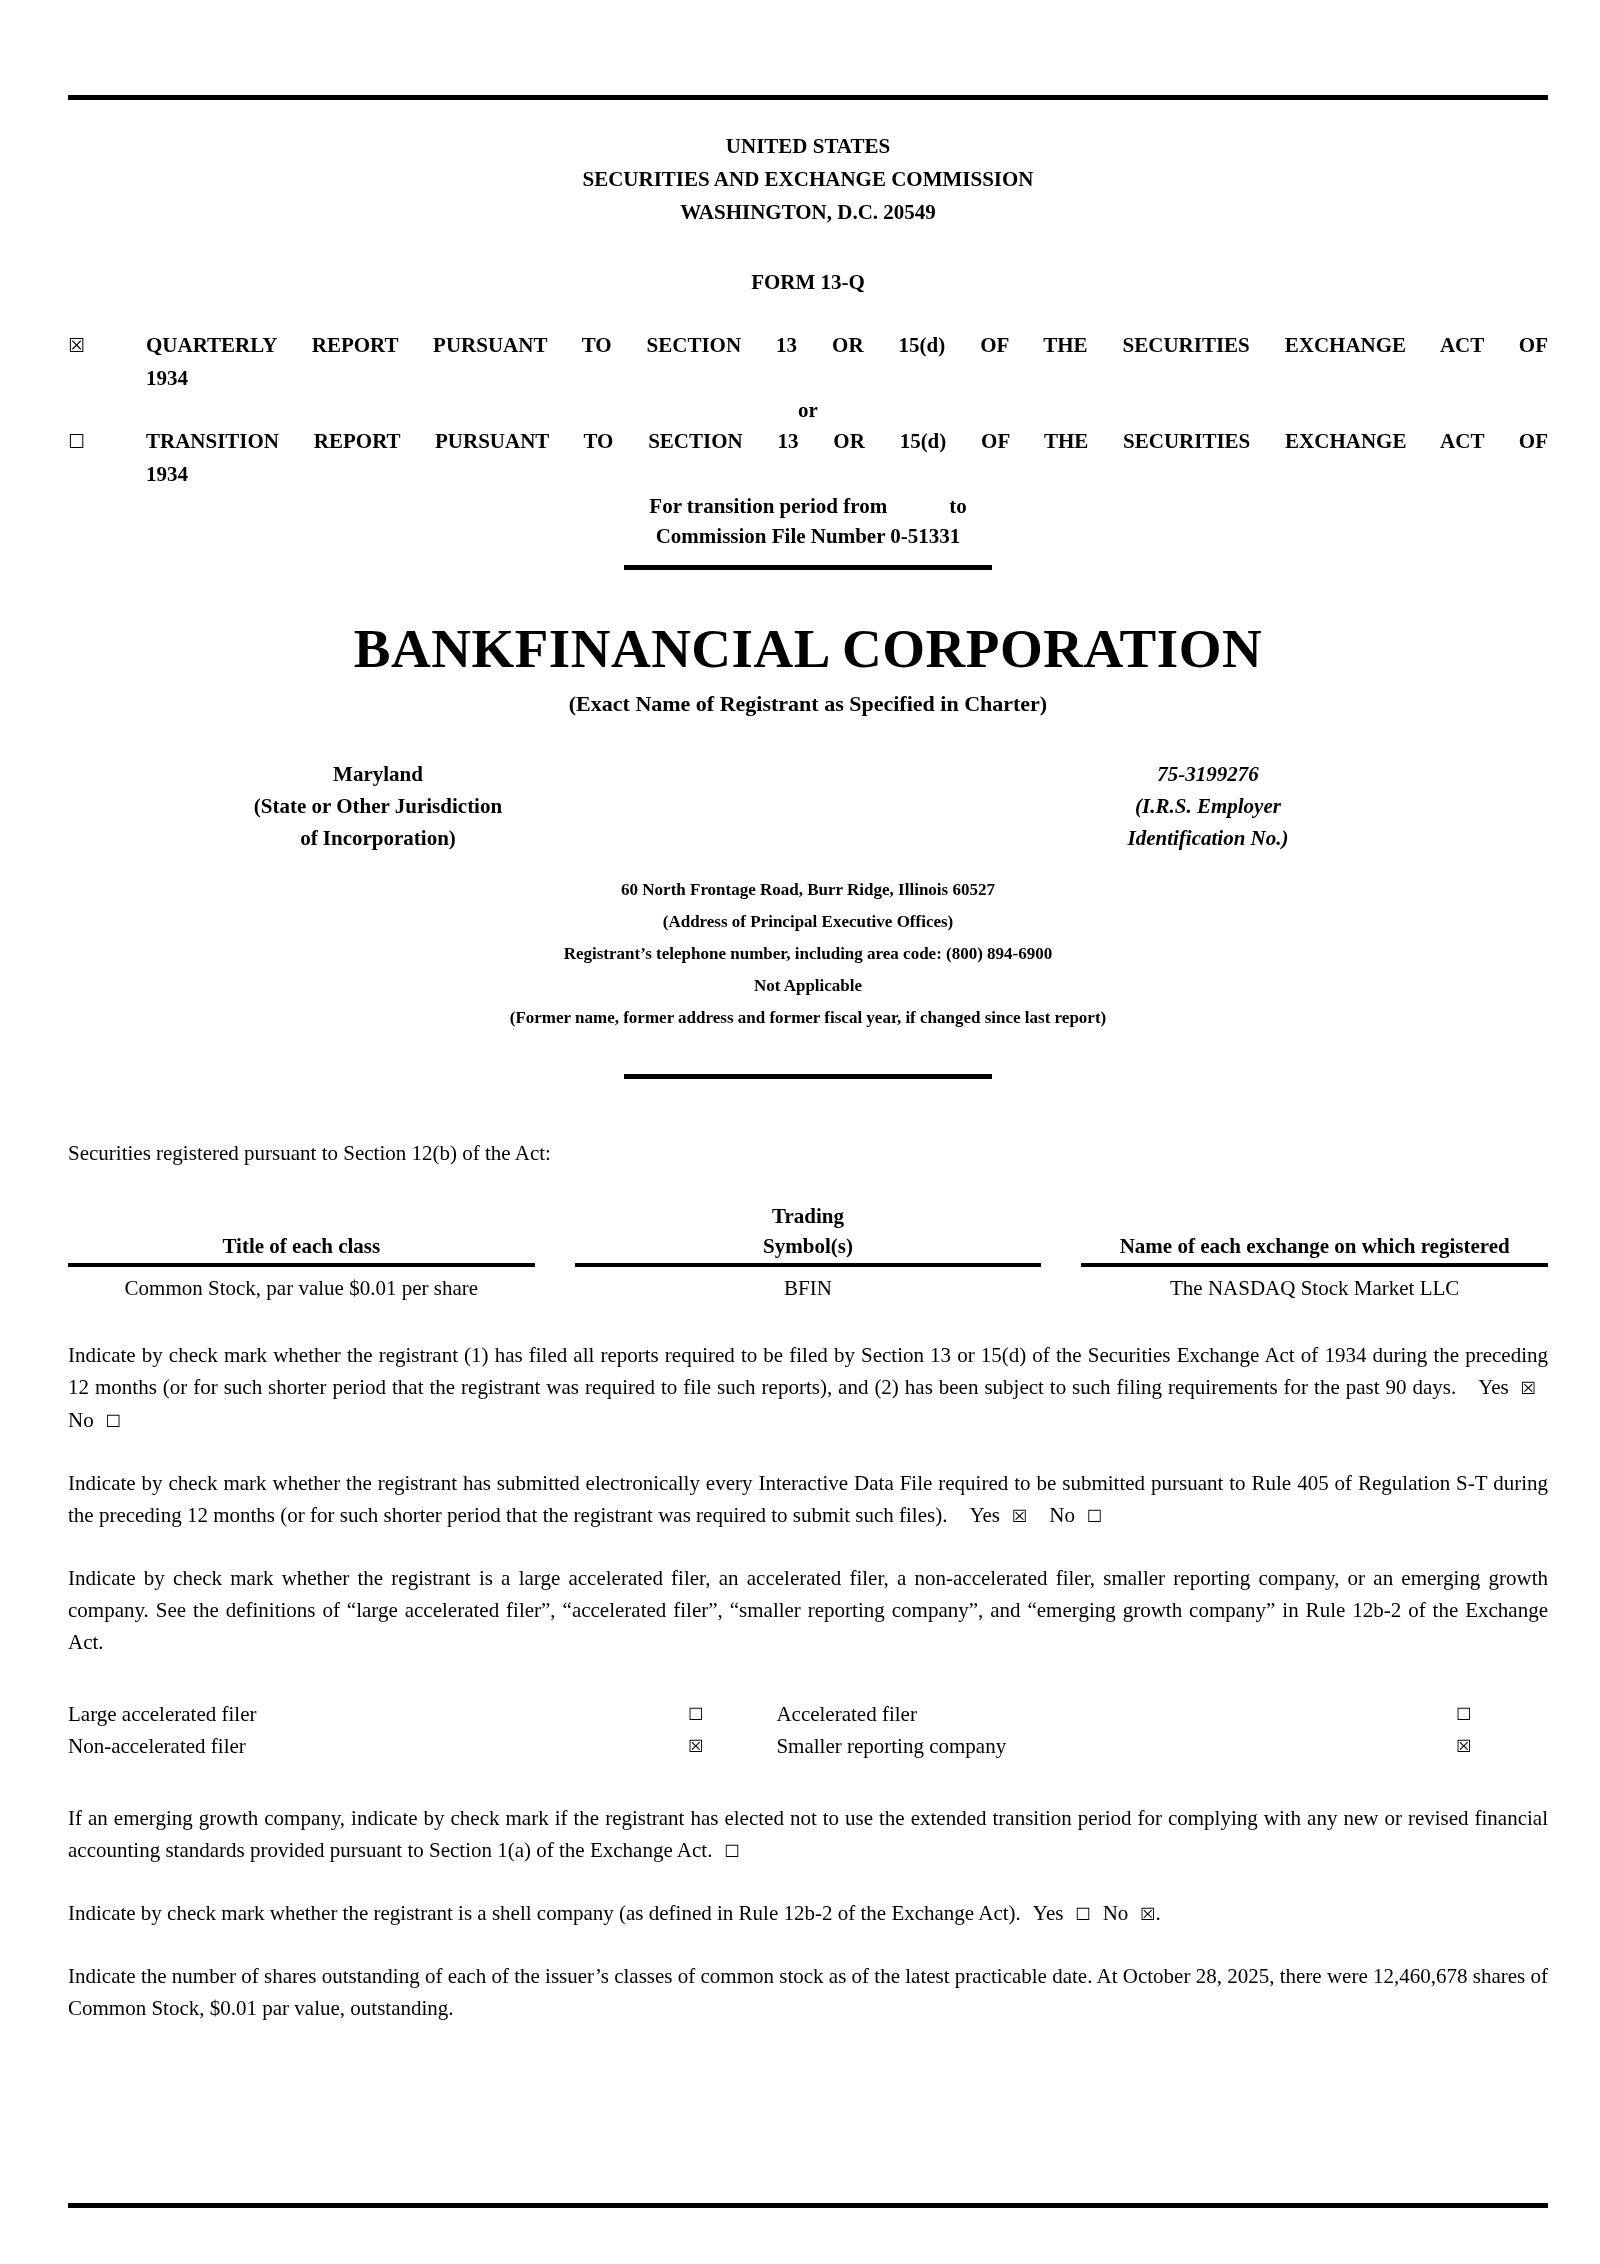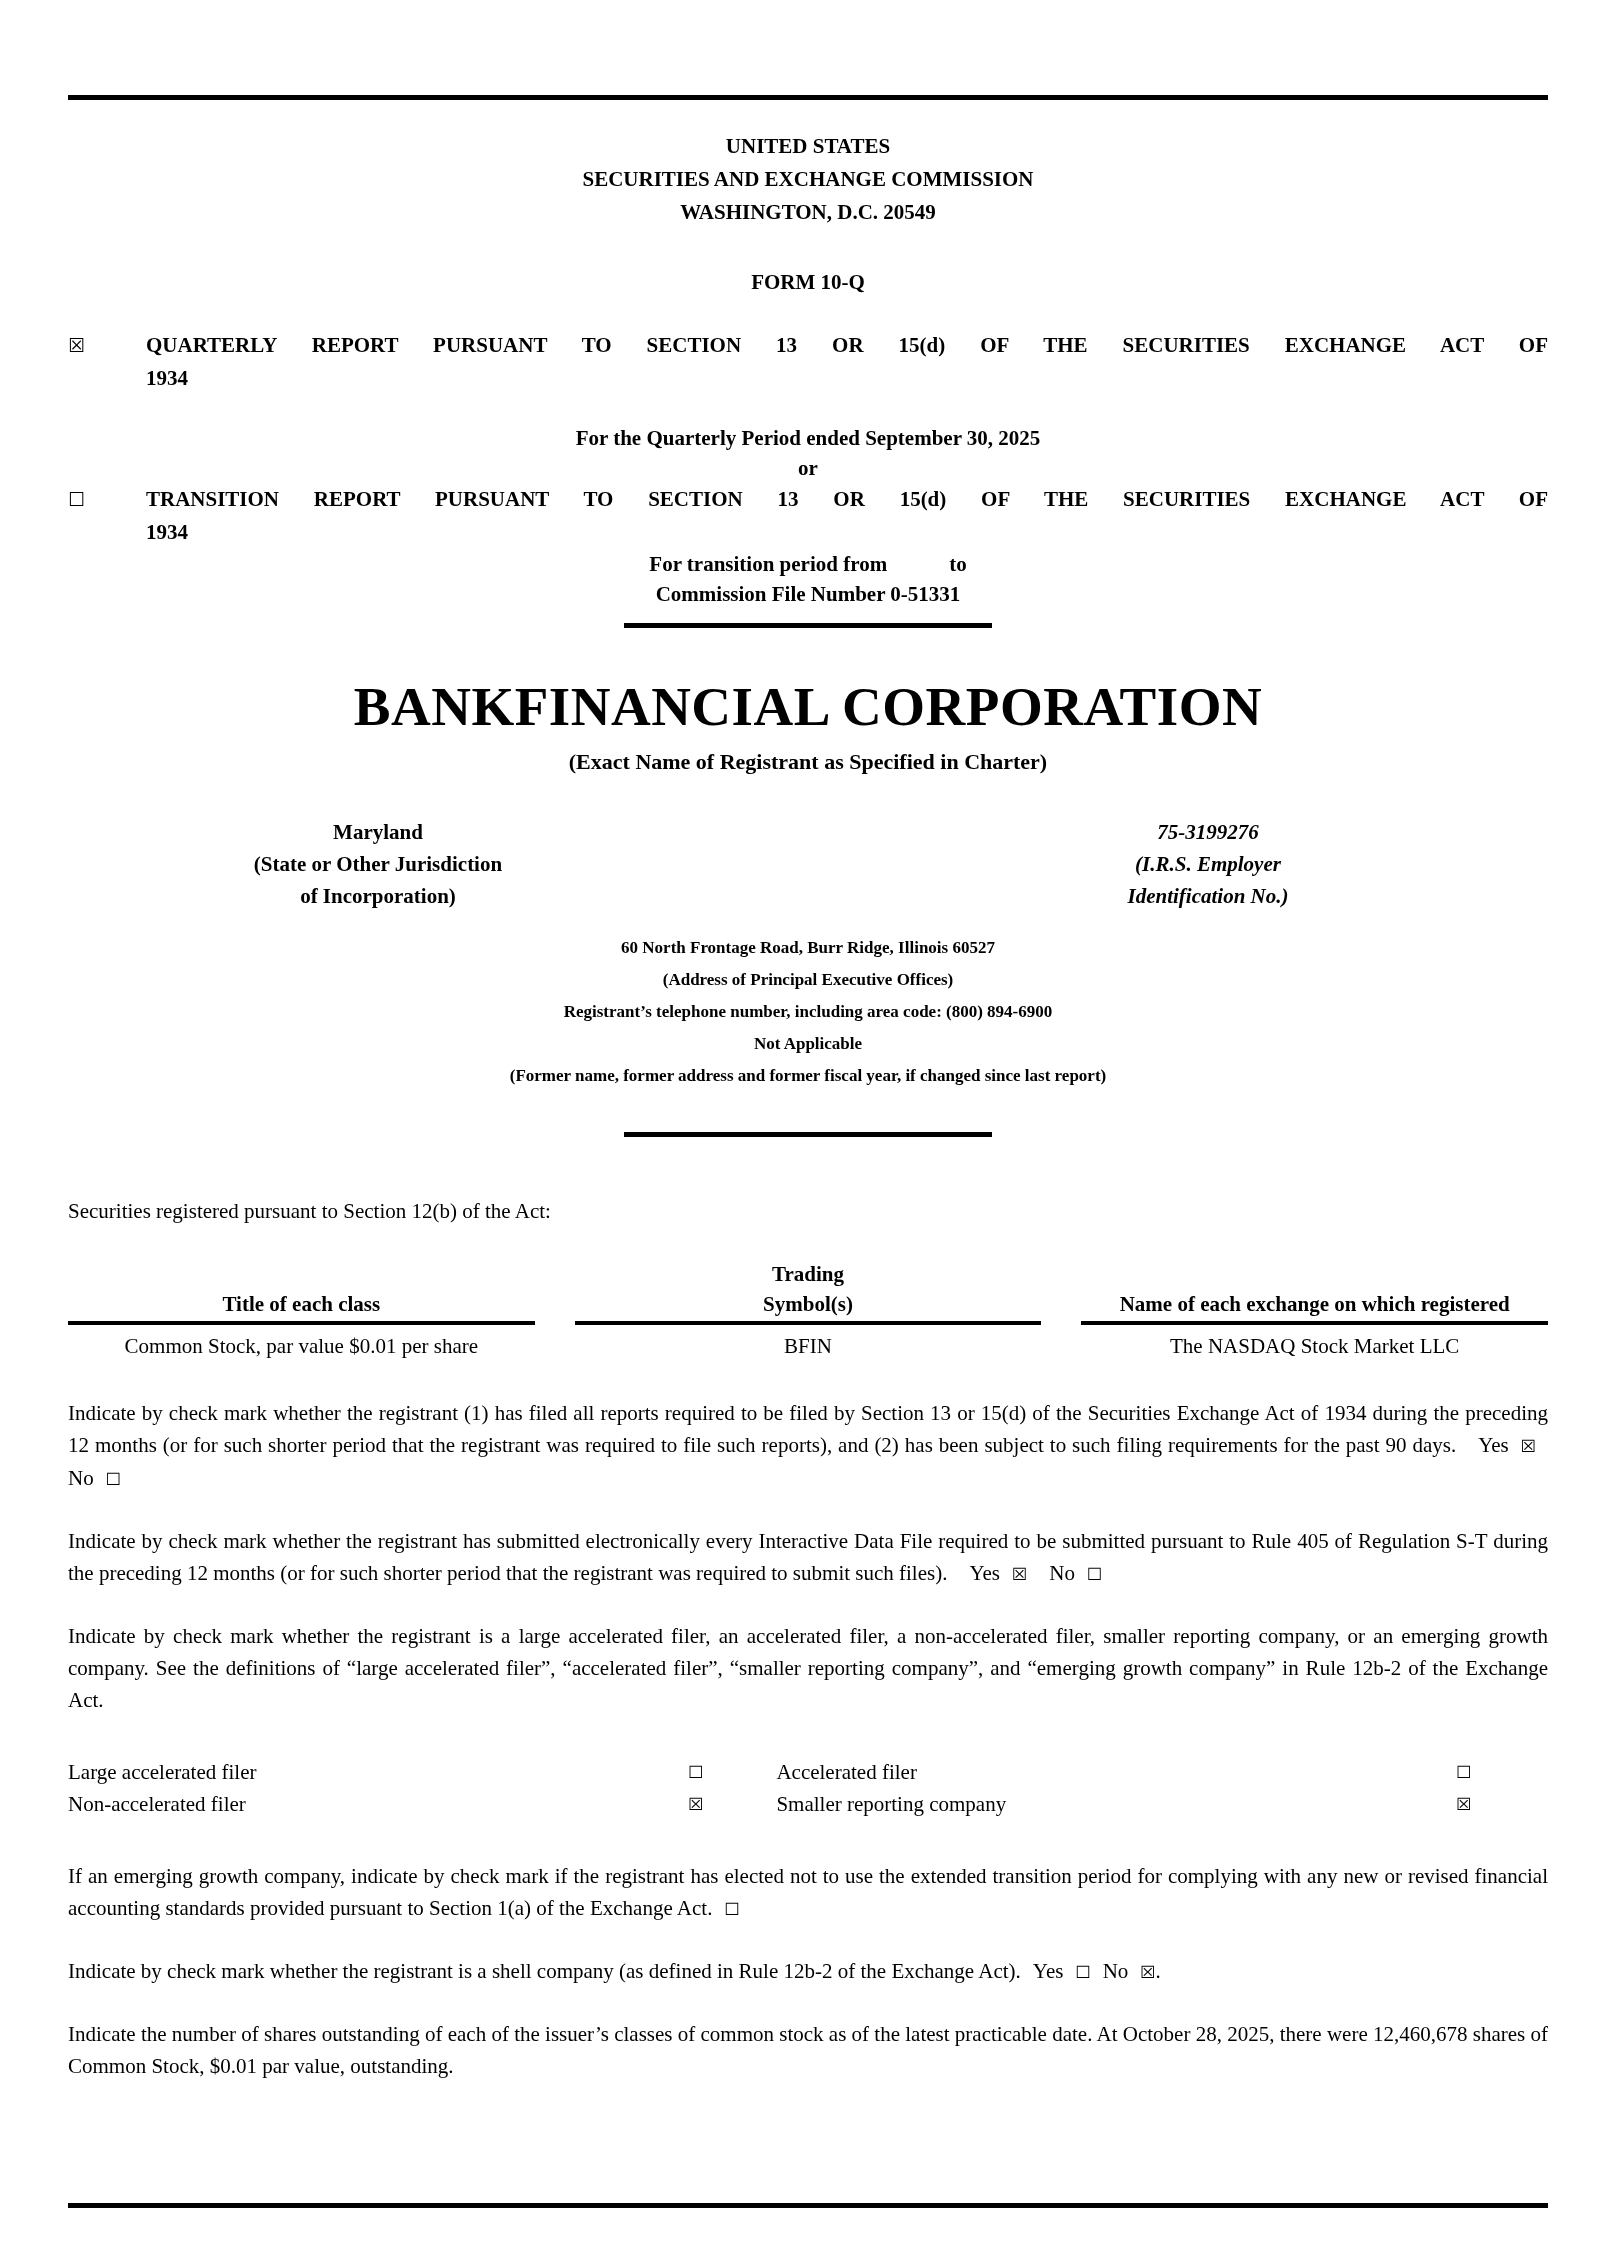--- a/index.html
+++ b/index.html
@@ -220,31 +220,30 @@
 <div class="page">
 
   <div class="rule-full rule-top"></div>
 
   <div class="content">
 
     <div class="ctr hdr-line">UNITED STATES</div>
     <div class="ctr hdr-line">SECURITIES AND EXCHANGE COMMISSION</div>
     <div class="ctr hdr-line">WASHINGTON, D.C. 20549</div>
 
-    <div class="ctr form-title">FORM 10-Q</div>
+    <div class="ctr form-title">FORM 13-Q</div>
 
     <div class="cbrow">
       <div class="cb">☒</div>
       <div class="cbtext">
         <span class="ln1">QUARTERLY REPORT PURSUANT TO SECTION 13 OR 15(d) OF THE SECURITIES EXCHANGE ACT OF</span>
         <span>1934</span>
       </div>
     </div>
 
-    <div class="period">For the Quarterly Period ended September 30, 2025</div>
     <div class="orline">or</div>
 
     <div class="cbrow" style="margin-top:0;">
       <div class="cb">☐</div>
       <div class="cbtext">
         <span class="ln1">TRANSITION REPORT PURSUANT TO SECTION 13 OR 15(d) OF THE SECURITIES EXCHANGE ACT OF</span>
         <span>1934</span>
       </div>
     </div>
 

